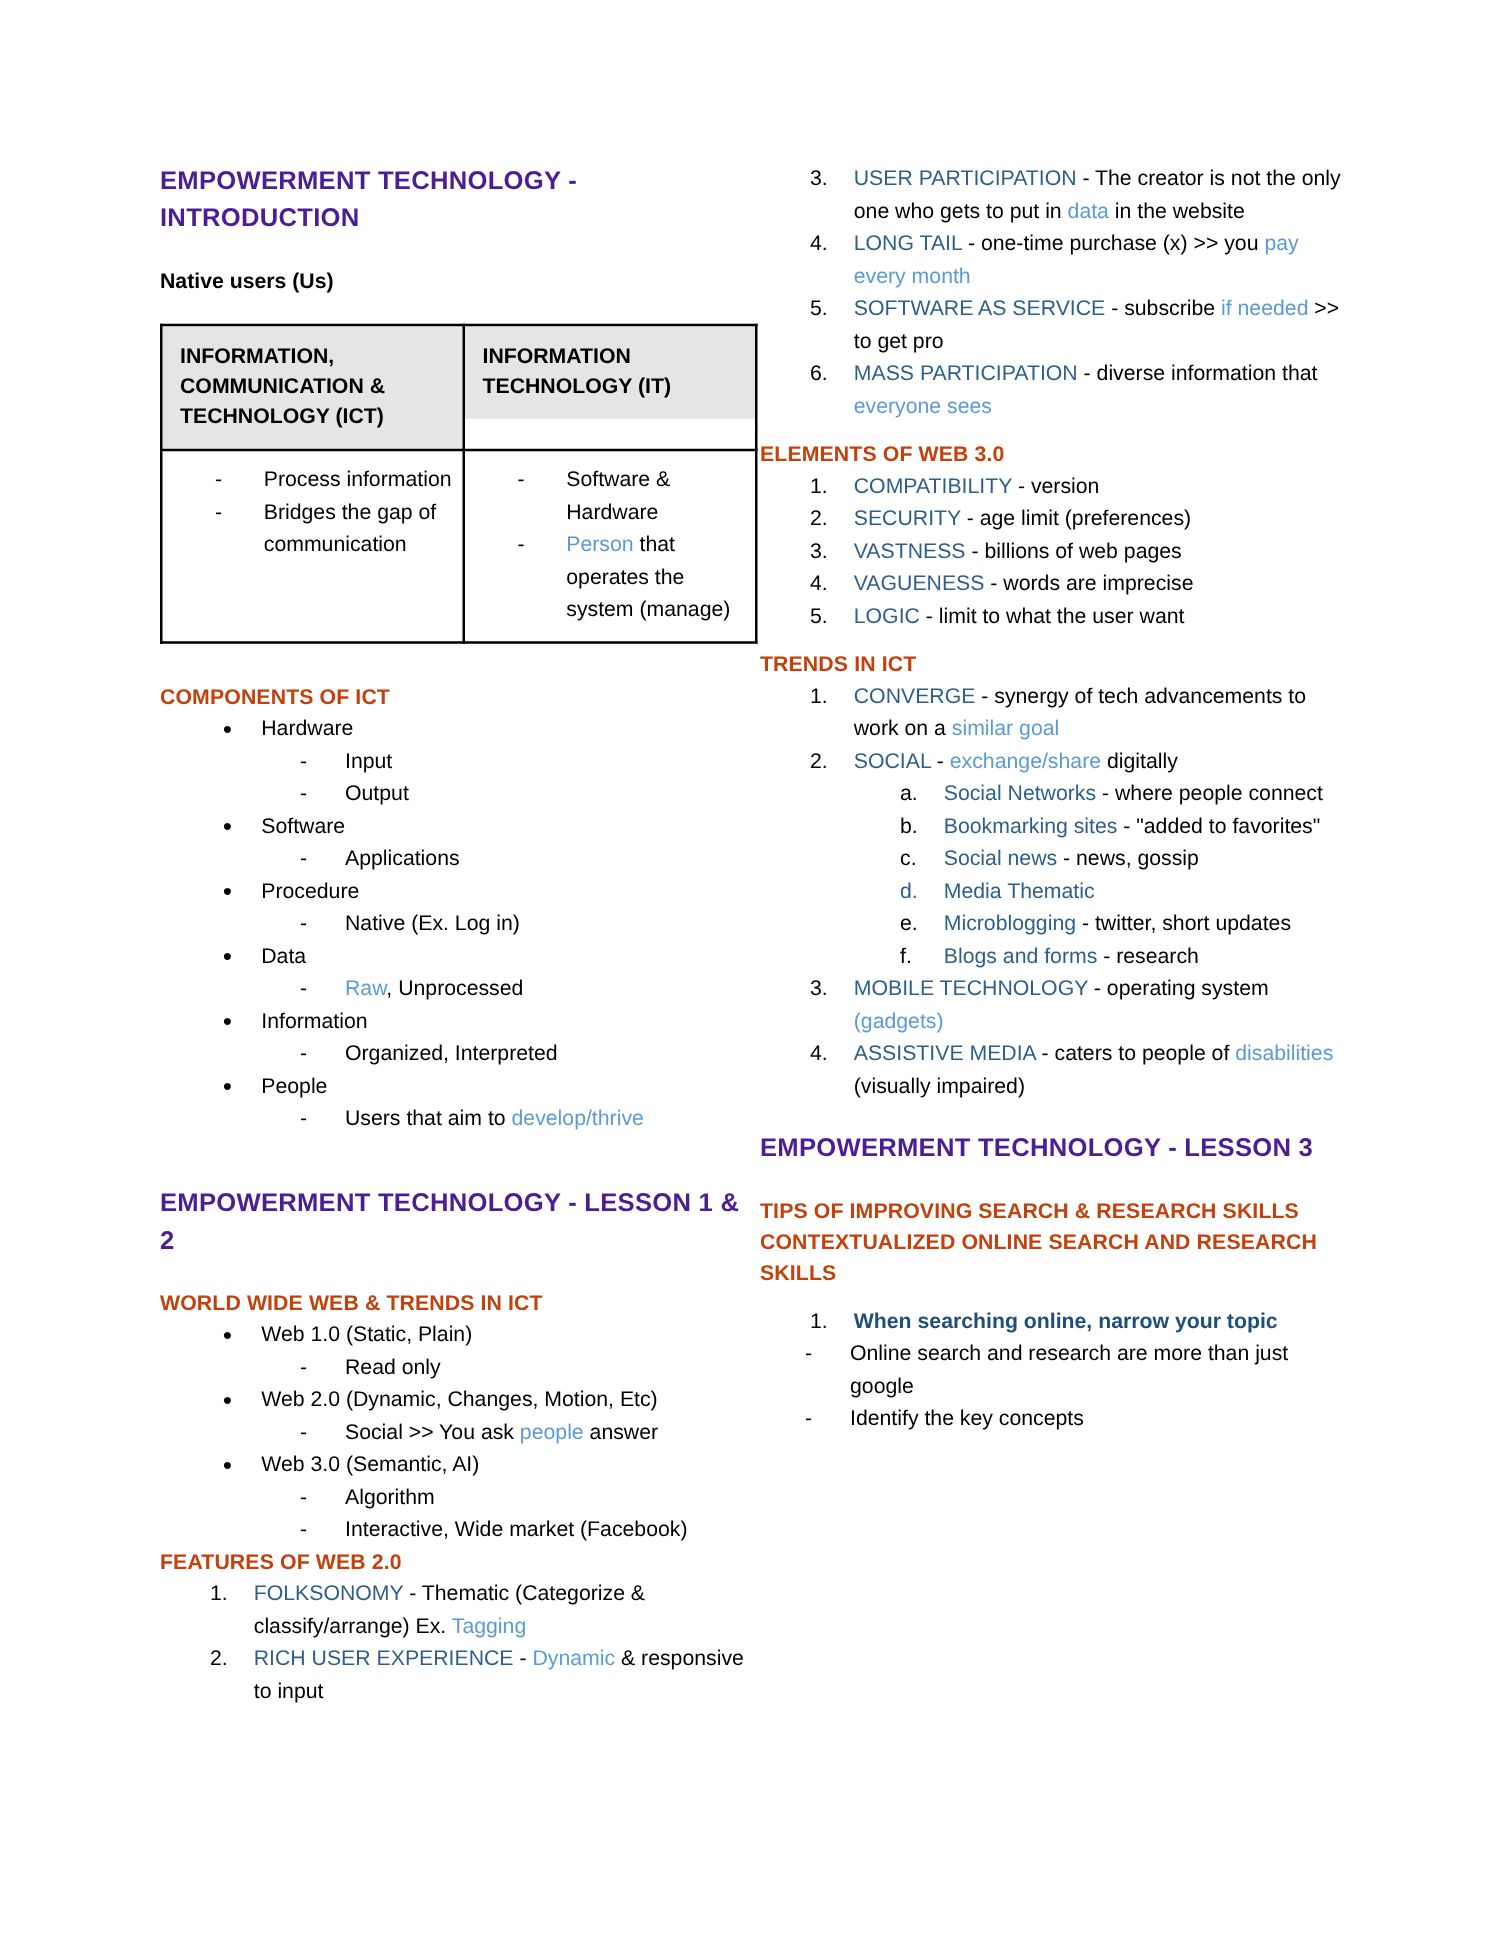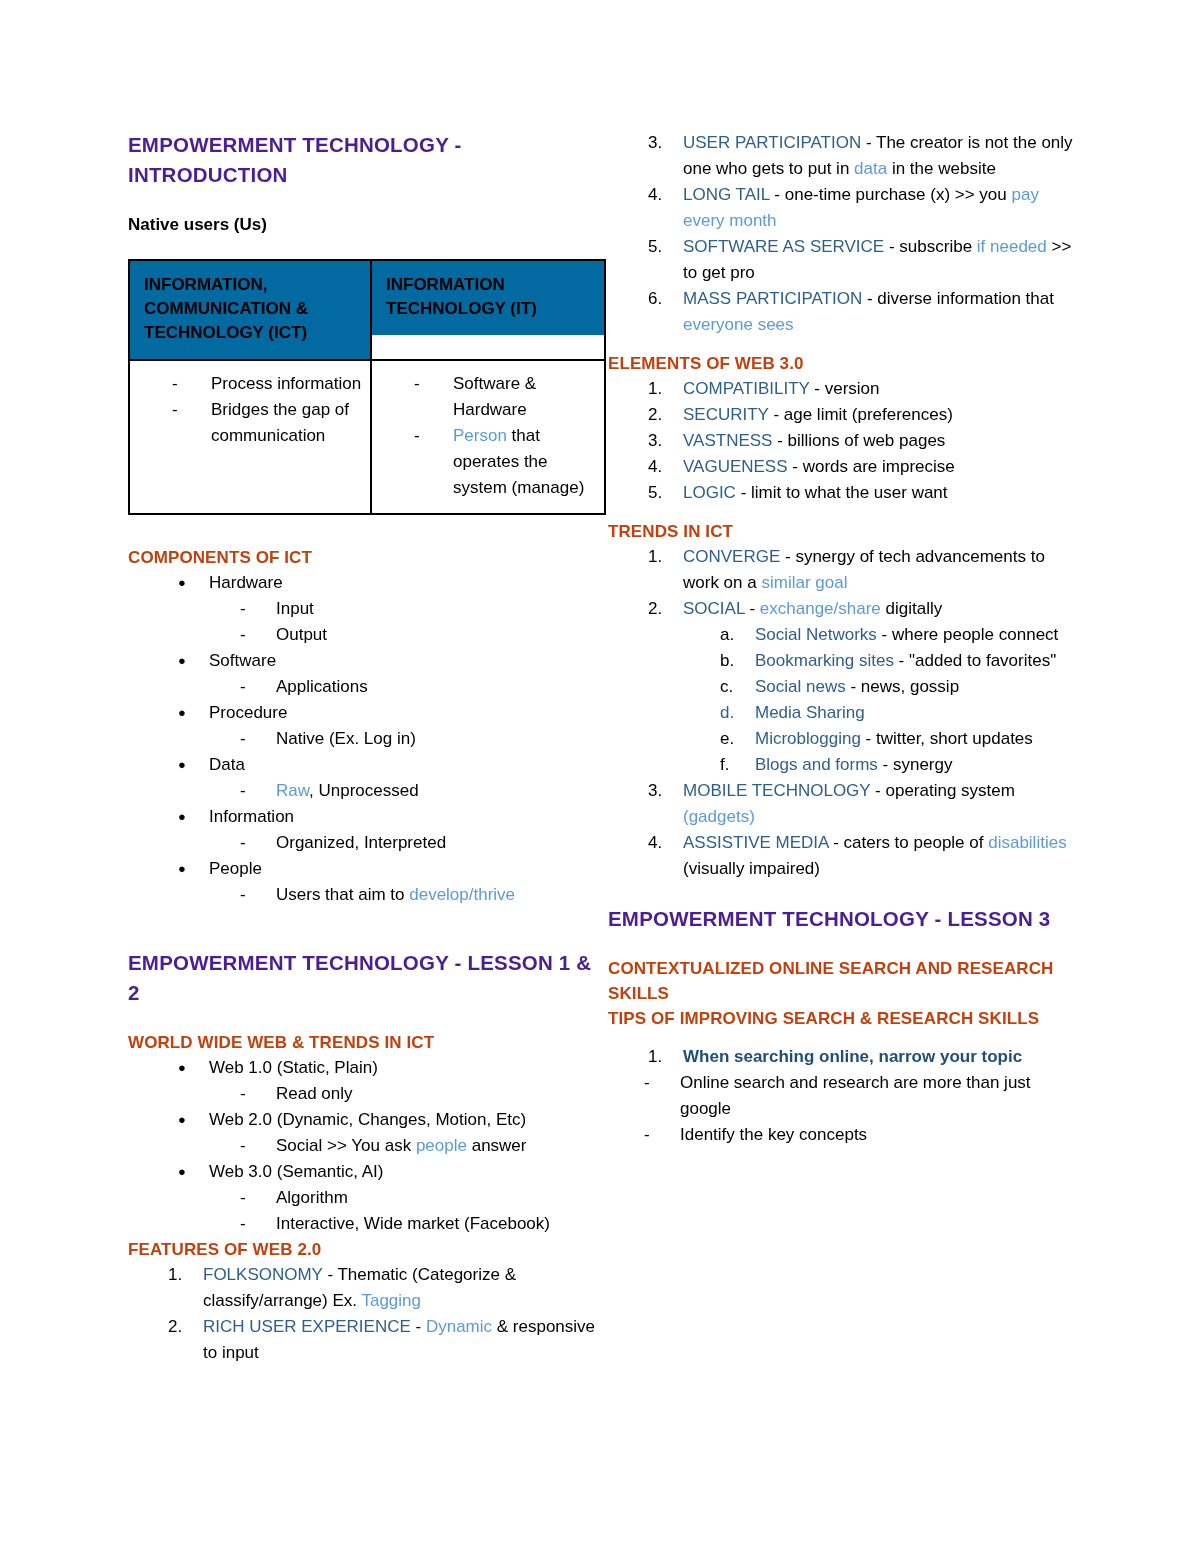--- a/index.html
+++ b/index.html
@@ -108,21 +108,21 @@
     border: 2px solid #000000;
   }
   .tbl td {
     border: 2px solid #000000;
     vertical-align: top;
     padding: 0;
   }
   .tbl .c1 { width: 240px; }
   .tbl .c2 { width: 232px; }
   .th-cell {
-    background: #0369a1;
+    background: #e5e5e5;
     padding: 12px 10px 14px 14px;
     font-size: 17px;
     font-weight: bold;
     line-height: 24px;
     color: #000;
   }
   .td-cell {
     background: #ffffff;
     padding: 10px 8px 12px 0px;
     font-size: 17px;
@@ -367,48 +367,48 @@
         <li class="li-row let2">
           <span class="li-mark">b.</span>
           <span class="li-body"><span class="blue-mid">Bookmarking sites</span><span> - "added to favorites"</span></span>
         </li>
         <li class="li-row let2">
           <span class="li-mark">c.</span>
           <span class="li-body"><span class="blue-mid">Social news</span><span> - news, gossip</span></span>
         </li>
         <li class="li-row let2">
           <span class="li-mark blue-mid">d.</span>
-          <span class="li-body"><span class="blue-mid">Media Sharing</span></span>
+          <span class="li-body"><span class="blue-mid">Media Thematic</span></span>
         </li>
         <li class="li-row let2">
           <span class="li-mark">e.</span>
           <span class="li-body"><span class="blue-mid">Microblogging</span><span> - twitter, short updates</span></span>
         </li>
         <li class="li-row let2">
           <span class="li-mark">f.</span>
-          <span class="li-body"><span class="blue-mid">Blogs and forms</span><span> - synergy</span></span>
+          <span class="li-body"><span class="blue-mid">Blogs and forms</span><span> - research</span></span>
         </li>
         <li class="li-row num1">
           <span class="li-mark">3.</span>
           <span class="li-body"><span class="blue-mid">MOBILE TECHNOLOGY</span><span> - operating system </span><span class="blue-lt">(gadgets)</span></span>
         </li>
         <li class="li-row num1">
           <span class="li-mark">4.</span>
           <span class="li-body"><span class="blue-mid">ASSISTIVE MEDIA</span><span> - caters to people of </span><span class="blue-lt">disabilities</span><span> (visually impaired)</span></span>
         </li>
       </ul>
 
     <div class="gap-md"></div>
 
     <div class="h-title">EMPOWERMENT TECHNOLOGY - LESSON 3</div>
 
     <div class="gap-md"></div>
 
+    <div class="h-sub">TIPS OF IMPROVING SEARCH &amp; RESEARCH SKILLS</div>
     <div class="h-sub">CONTEXTUALIZED ONLINE SEARCH AND RESEARCH SKILLS</div>
-    <div class="h-sub">TIPS OF IMPROVING SEARCH &amp; RESEARCH SKILLS</div>
 
     <div class="gap-sm"></div>
 
     <ul class="lst" id="tips-list">
         <li class="li-row num1">
           <span class="li-mark">1.</span>
           <span class="li-body" style="font-weight: bold;"><span class="blue-dark">When searching online, narrow your topic</span></span>
         </li>
       </ul>
     <ul class="lst" id="tips-dash-list">

